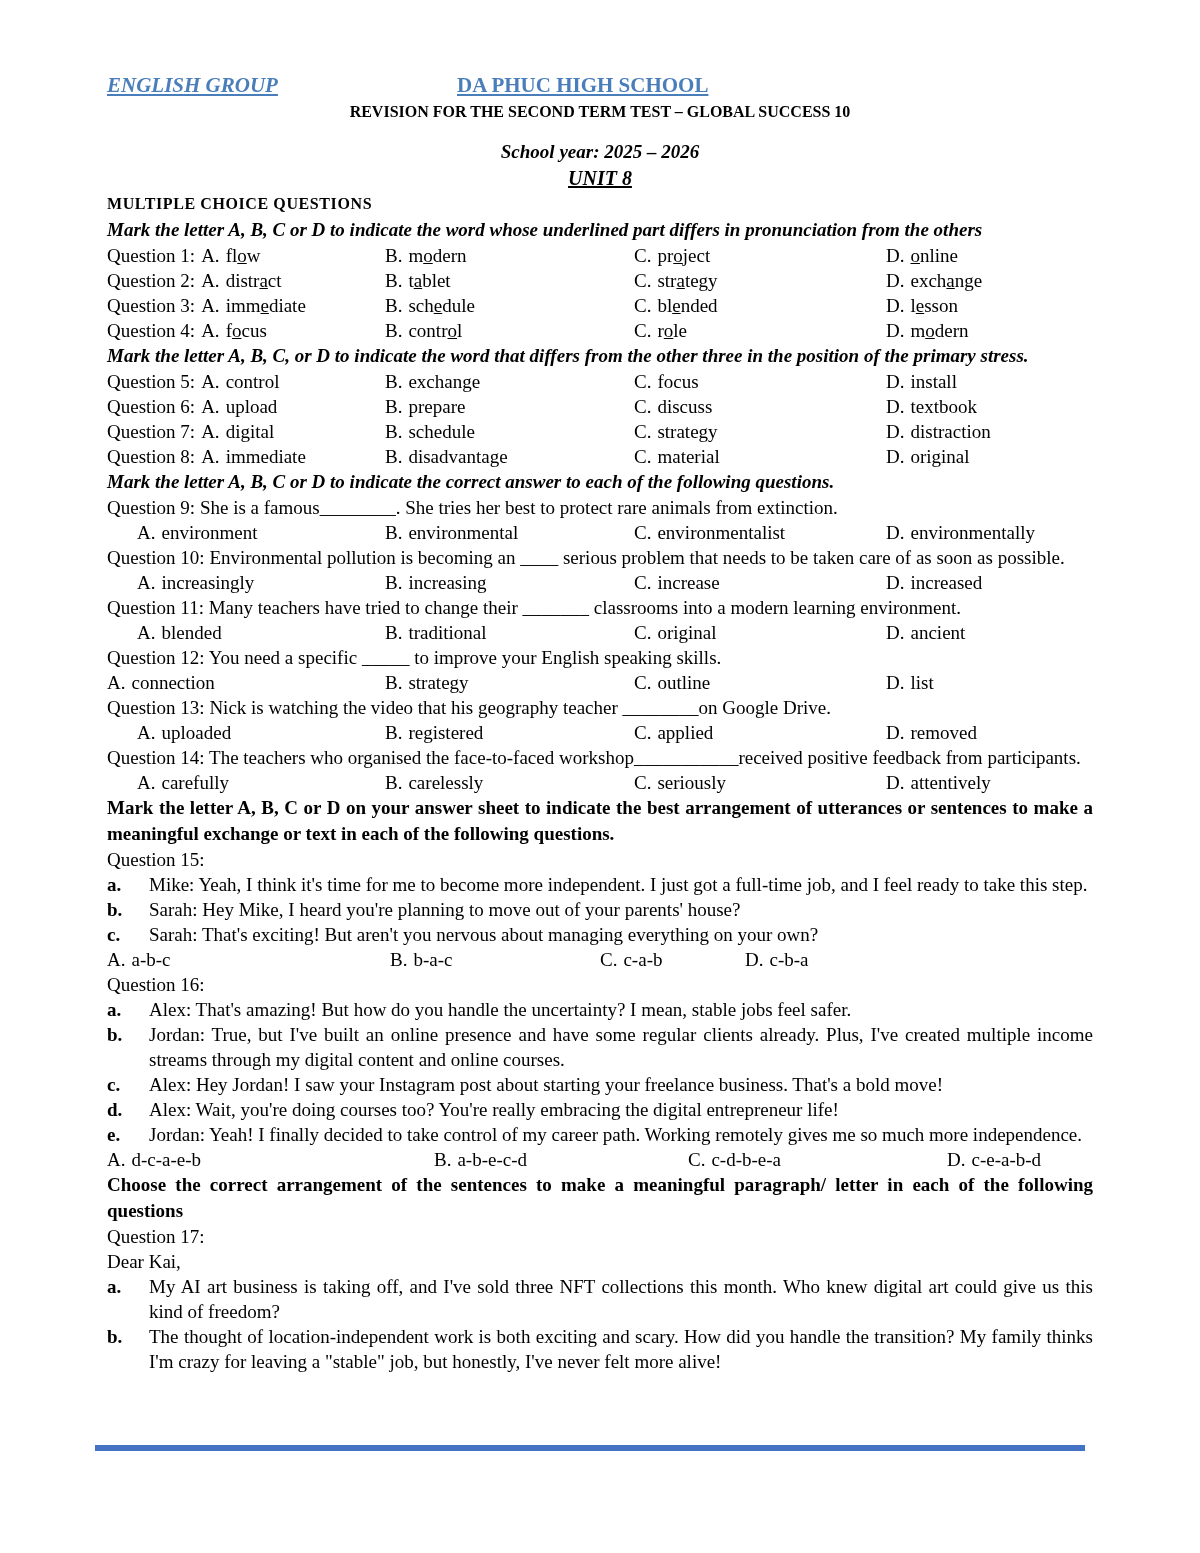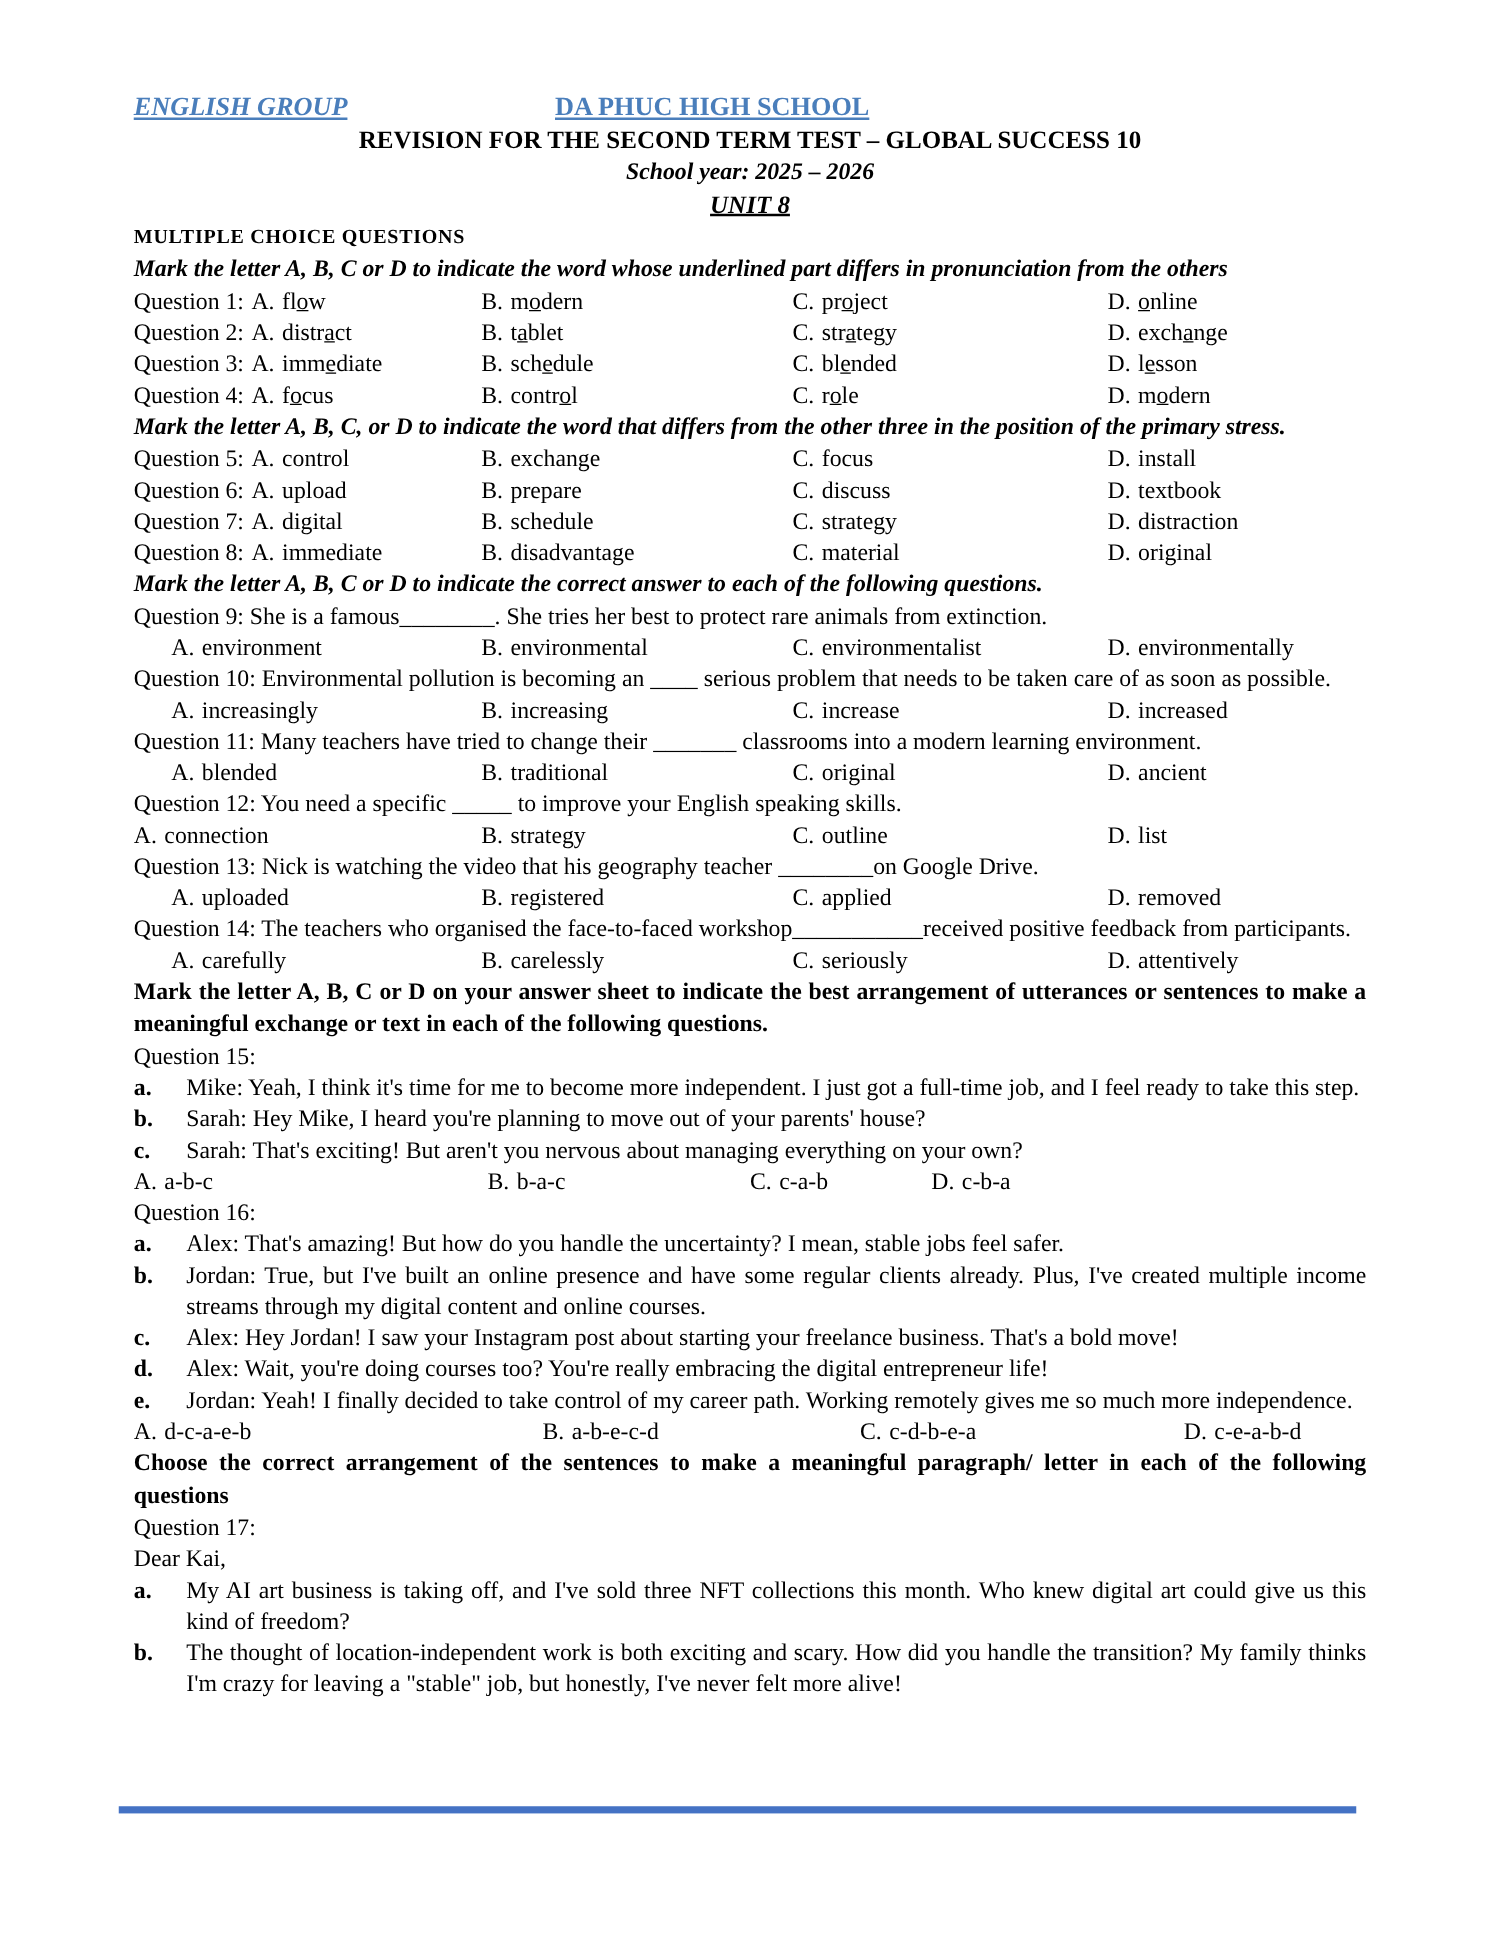--- a/index.html
+++ b/index.html
@@ -4,23 +4,23 @@
 <style>
   html,body{margin:0;padding:0;background:#fff;}
   .page{
     width:1200px;height:1451px;background:#fff;position:relative;overflow:hidden;
     box-sizing:border-box;padding:72px 107px 0 107px;
     font-family:"Liberation Serif","DejaVu Serif",serif;
     font-size:19px;line-height:25px;color:#000;
   }
   .hdr-line1{position:relative;height:27px;font-size:21px;font-weight:bold;line-height:27px;}
   .group{color:#4a7ebb;font-style:italic;text-decoration:underline;}
-  .school{color:#4a7ebb;text-decoration:underline;position:absolute;left:337px;top:0;}
-  .title{text-align:center;font-weight:bold;font-size:20px;line-height:26px;}
-  .year{text-align:center;font-weight:bold;font-style:italic;line-height:26px;}
+  .school{color:#4a7ebb;text-decoration:underline;position:absolute;left:350px;top:0;}
+  .title{text-align:center;font-weight:bold;font-size:16px;line-height:26px;}
+  .year{text-align:center;font-weight:bold;font-style:italic;line-height:26px;margin-top:14px;}
   .unit{text-align:center;font-weight:bold;font-style:italic;font-size:20px;line-height:26px;}
   .unit .ul{text-decoration:underline;}
   .mcq{font-weight:bold;font-size:16px;letter-spacing:0.6px;line-height:26px;}
   .instr-i{font-weight:bold;font-style:italic;text-align:justify;line-height:26px;}
   .instr-b{font-weight:bold;text-align:justify;line-height:26px;}
   .stem{text-align:justify;}
   .opt-row{display:grid;grid-template-columns:278px 249px 252px 1fr;}
   .opt-row.row15{grid-template-columns:283px 210px 145px 1fr;}
   .opt-row.row16{grid-template-columns:283px 210px 215px 1fr;gap:44px;}
   .cell{white-space:nowrap;overflow:visible;}

